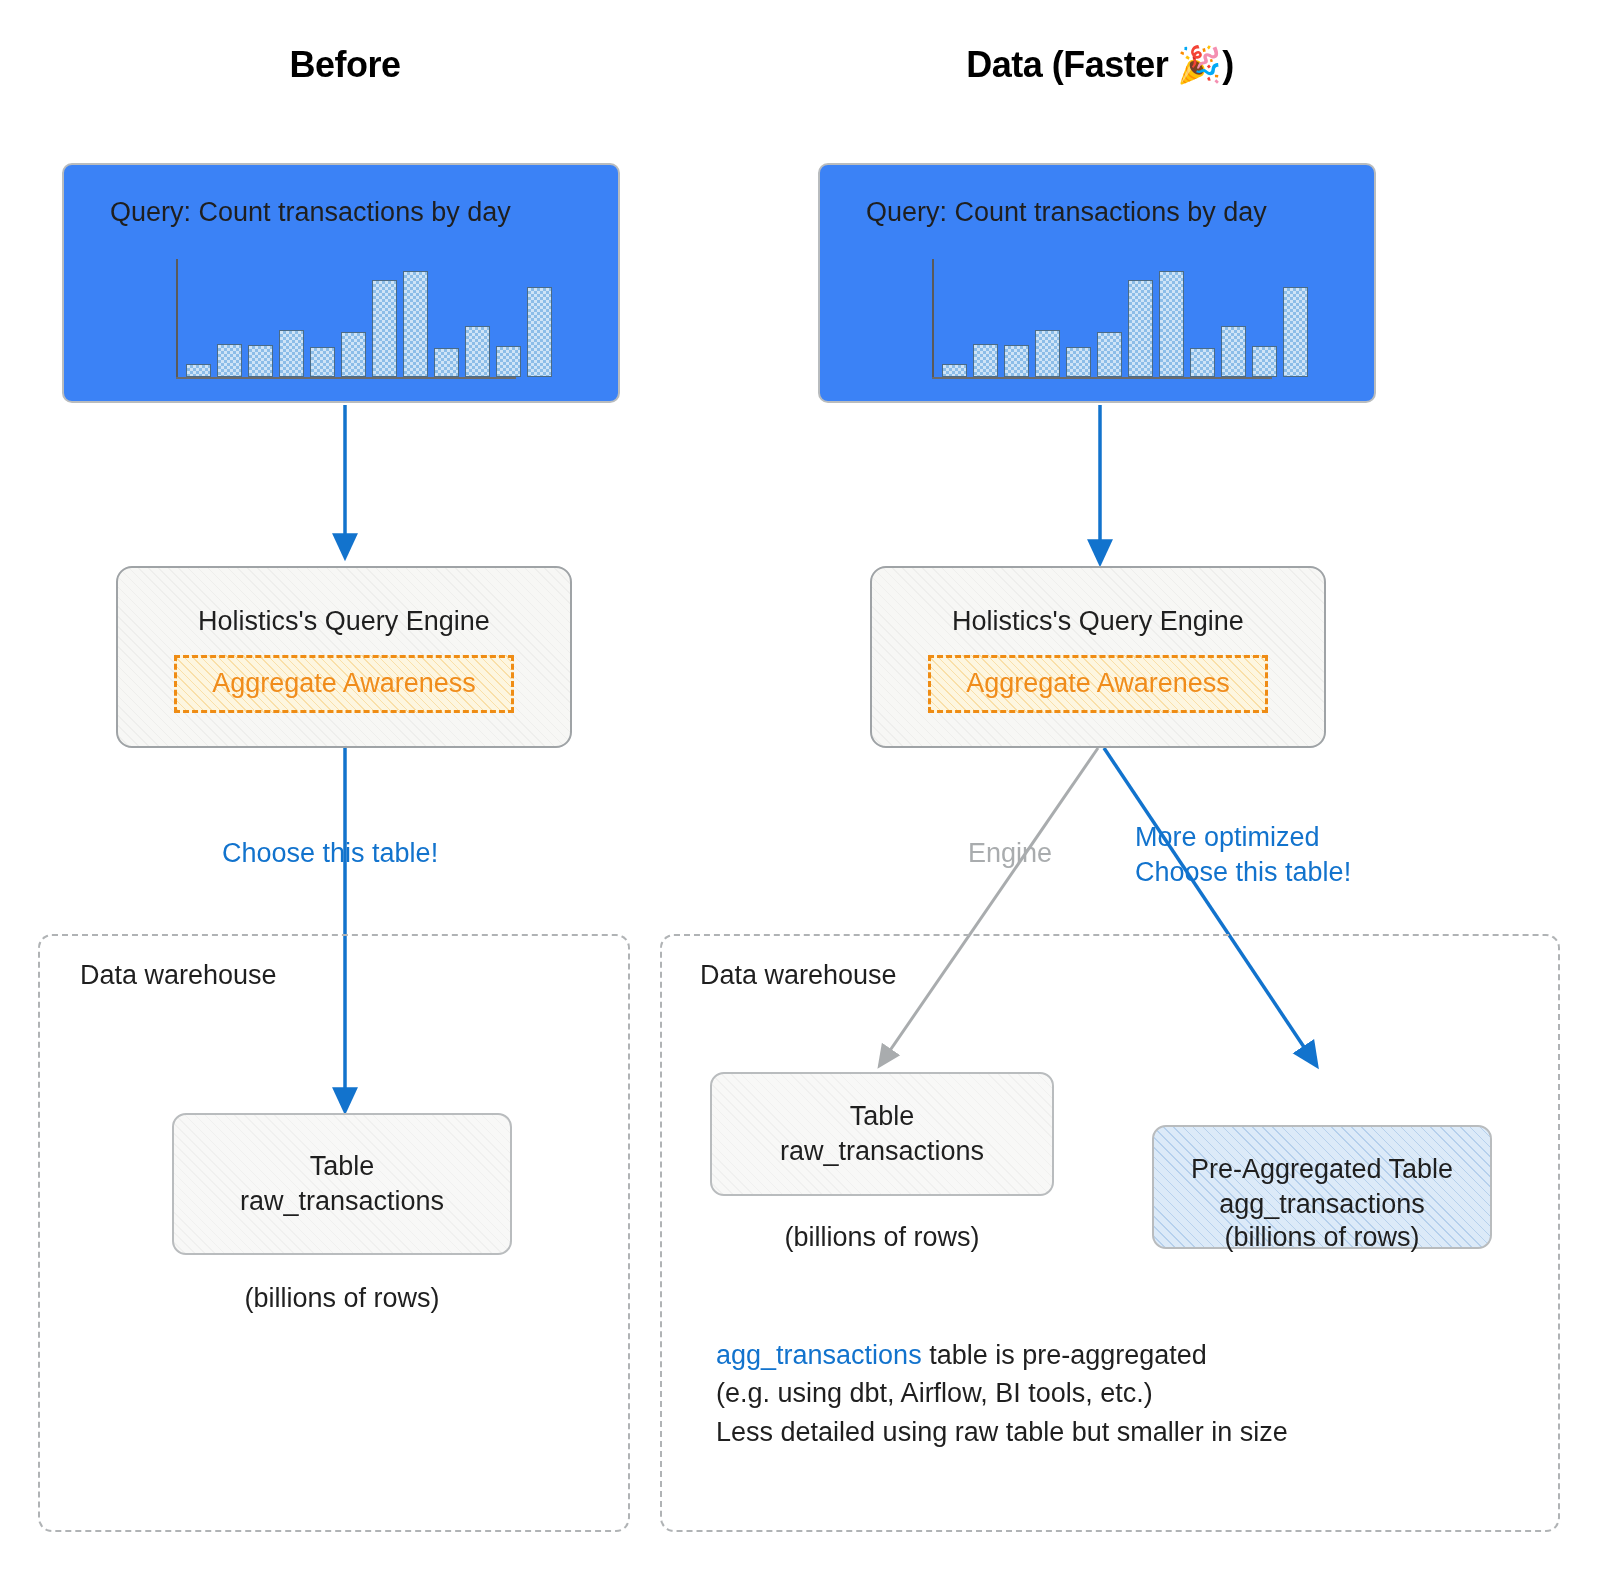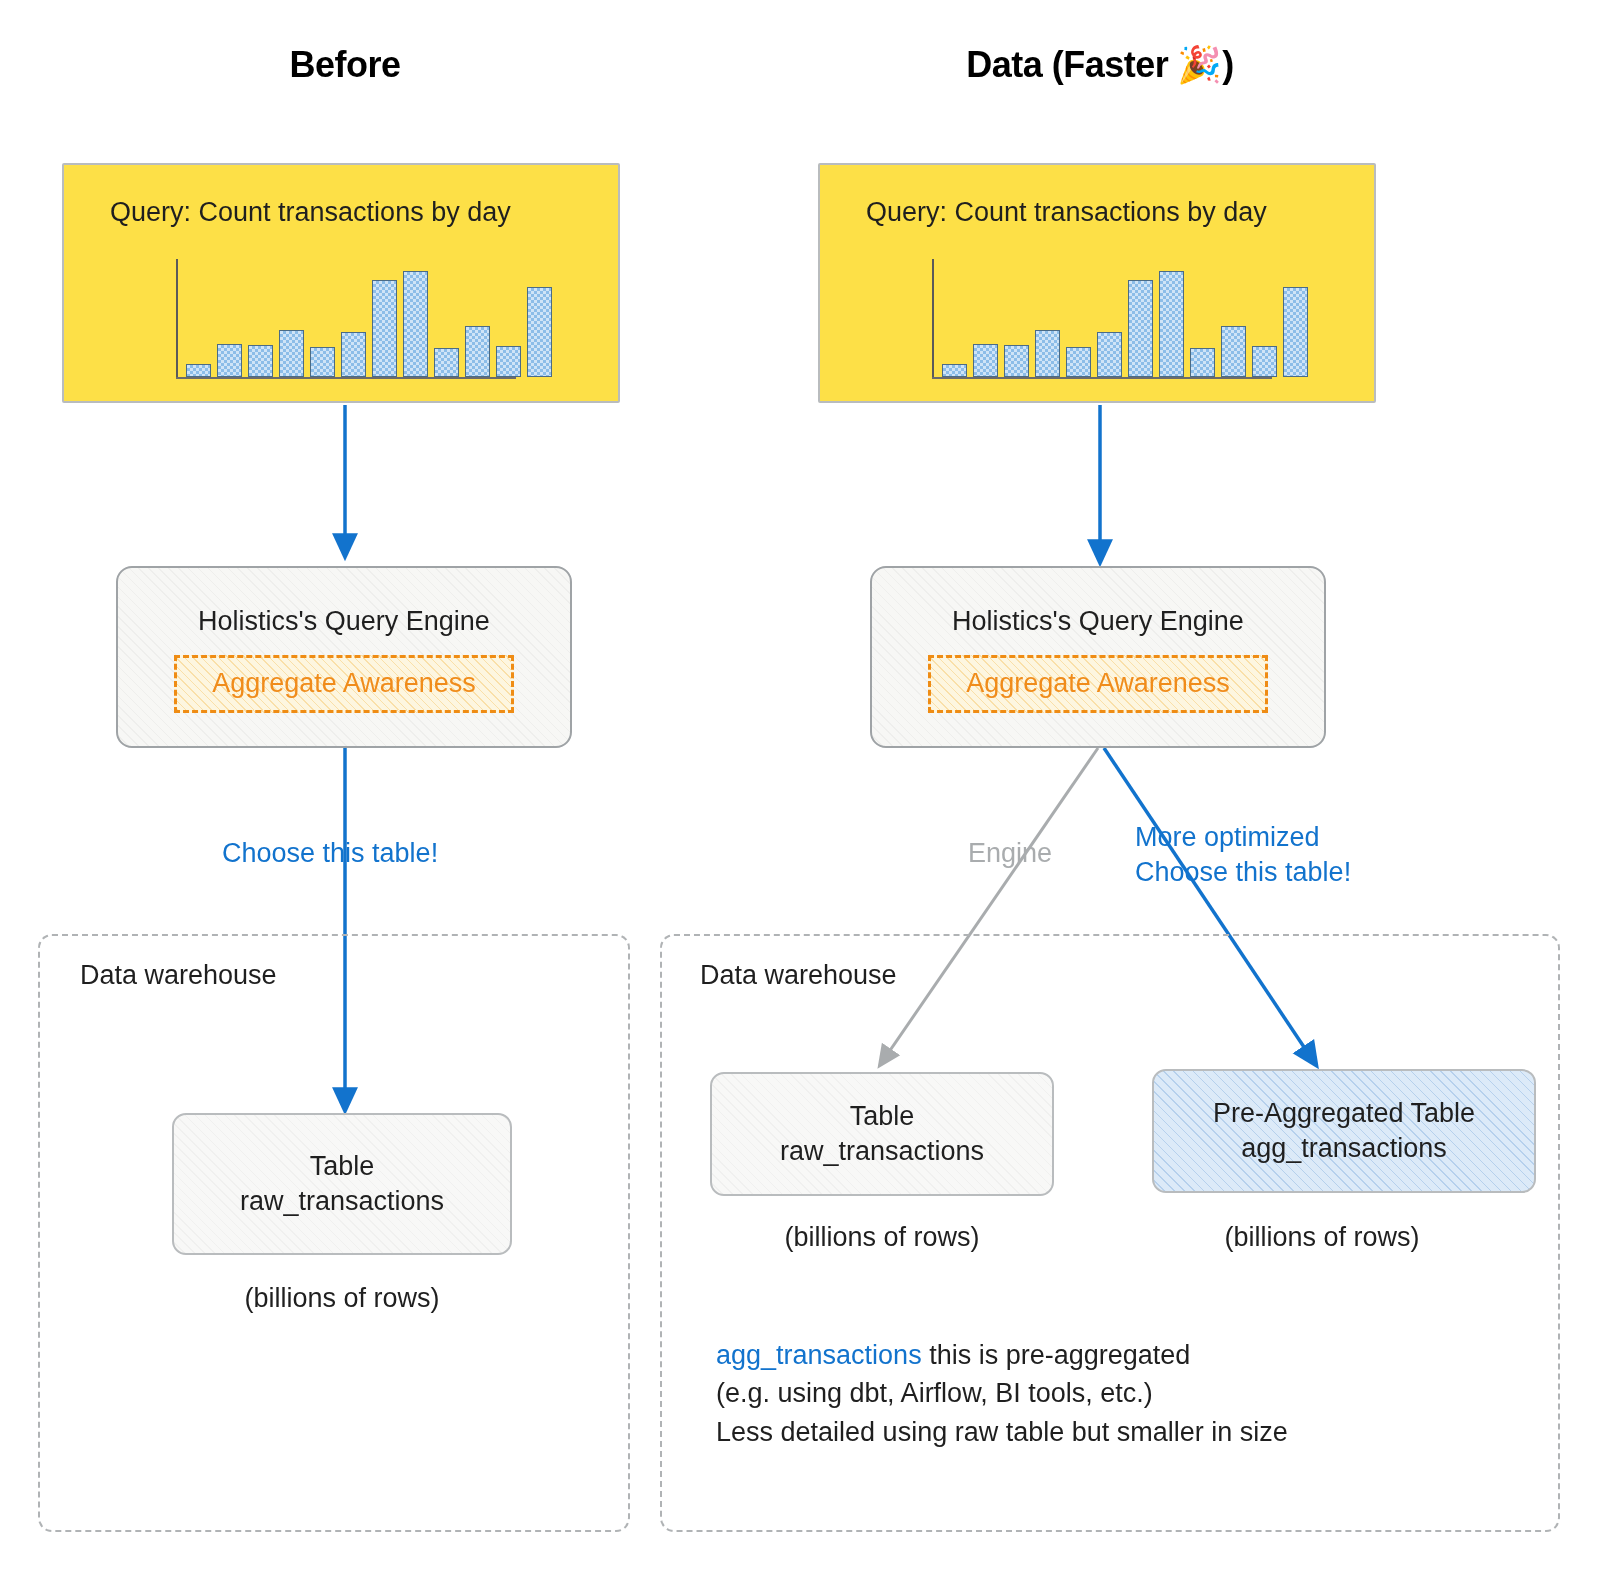--- a/index.html
+++ b/index.html
@@ -6,21 +6,21 @@
   body{width:1600px;height:1572px;position:relative;overflow:hidden;
        font-family:"Liberation Sans","DejaVu Sans",sans-serif;color:#1a1a1a;}
 
   .abs{position:absolute;}
 
   
   .col-title{font-size:36px;font-weight:bold;color:#000;text-align:center;
              letter-spacing:-0.5px;}
 
   
-  .query-card{border:2px solid #b9bcbe;border-radius:2px;background:#fde047;
+  .query-card{border:2px solid #b9bcbe;border-radius:10px;background:#3b82f6;
               box-sizing:border-box;}
   .query-title{font-size:27px;color:#1f1f1f;}
 
   
   .chart{position:absolute;}
   .chart .axis-y{position:absolute;left:0;top:0;width:2px;height:100%;
                  background:#5a5a5a;}
   .chart .axis-x{position:absolute;left:0;bottom:0;height:2px;width:100%;
                  background:#6b6b6b;}
   .bars{position:absolute;left:10px;bottom:2px;height:calc(100% - 2px);
@@ -178,25 +178,25 @@
 <div class="abs warehouse" style="left:660px;top:934px;width:900px;height:598px;">
   <div class="abs wh-label" style="left:38px;top:24px;">Data warehouse</div>
 </div>
 
 <div class="abs tbl-box" style="left:710px;top:1072px;width:344px;height:124px;">
   <div>Table</div>
   <div>raw_transactions</div>
 </div>
 <div class="abs rows-note" style="left:710px;top:1222px;width:344px;">(billions of rows)</div>
 
-<div class="abs tbl-box agg" style="left:1152px;top:1069px;width:384px;height:124px;text-align:center;">
+<div class="abs tbl-box agg" style="left:1152px;top:1125px;width:340px;height:124px;text-align:center;">
   <div>Pre-Aggregated Table</div>
   <div>agg_transactions</div>
 </div>
 <div class="abs rows-note" style="left:1152px;top:1222px;width:340px;">(billions of rows)</div>
 
 <div class="abs note" style="left:716px;top:1336px;width:820px;">
   <div>
-    <span class="hl">agg_transactions</span><span> this is pre-aggregated</span>
+    <span class="hl">agg_transactions</span><span> table is pre-aggregated</span>
   </div>
   <div>(e.g. using dbt, Airflow, BI tools, etc.)</div>
   <div>Less detailed using raw table but smaller in size</div>
 </div>
 
 </body></html>

